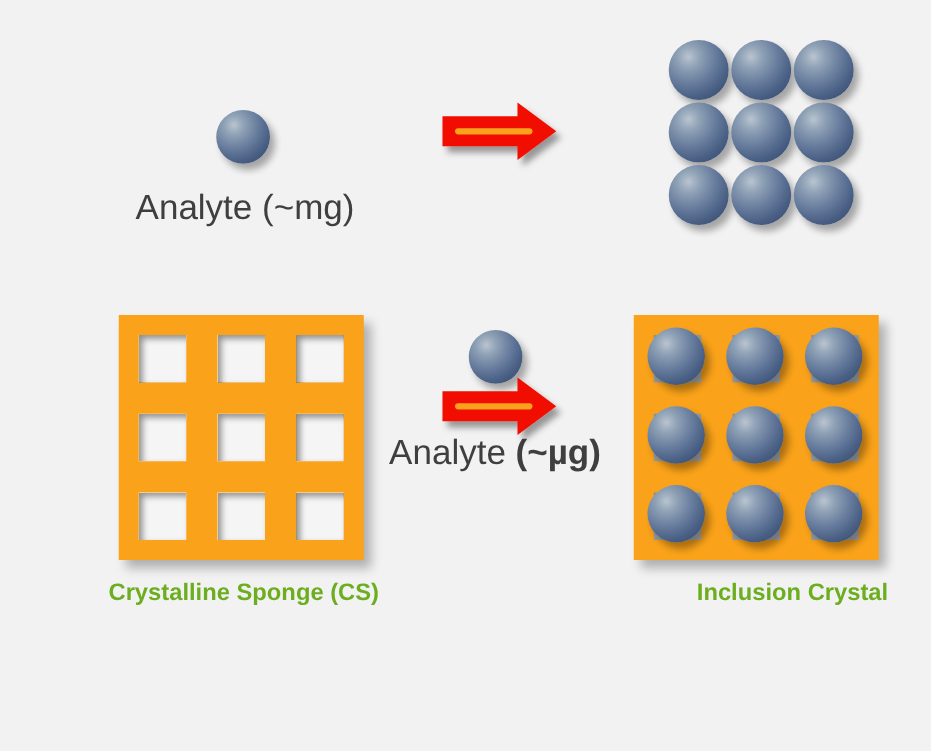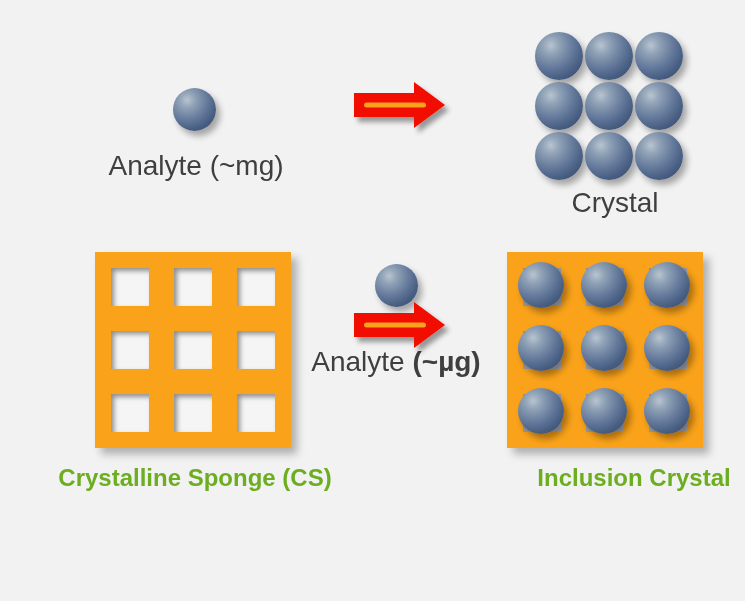--- a/index.html
+++ b/index.html
@@ -61,21 +61,21 @@
 
   
   .label {
     position: absolute; color: var(--text-dark, #3f3f3f);
     font-size: 28px; text-align: center; white-space: nowrap;
   }
   .analyte-mg { left: 56px; top: 150px; width: 280px; }
   .crystal-label { left: 540px; top: 187px; width: 150px; }
   .analyte-ug { left: 256px; top: 346px; width: 280px; text-align: center; }
   .analyte-ug b { font-weight: bold; }
-  .green-label { color: var(--green, #6cae20); font-weight: bold; font-size: 24px; }
+  .green-label { color: var(--green, #6cae20); font-weight: bold; font-size: 19px; }
   .sponge-label { left: 2px; top: 464px; width: 386px; }
   .inclusion-label { left: 486px; top: 464px; width: 240px; margin-left: 28px; }
   .formula-label { left: 2px; top: 500px; width: 392px; font-weight: bold; font-size: 27px; }
   .formula-label .sub { font-size: 0.64em; vertical-align: -0.22em; }
   .formula-label .ital { font-style: italic; }
 </style>
 </head>
 <body>
 
 <svg width="0" height="0" style="position:absolute">
@@ -102,21 +102,20 @@
     <div class="sphere"></div>
   <div class="sphere"></div>
       <div class="sphere"></div>
       <div class="sphere"></div>
       <div class="sphere"></div>
       <div class="sphere"></div>
       <div class="sphere"></div>
       <div class="sphere"></div>
       <div class="sphere"></div>
     </div>
-  <div class="label crystal-label">Crystal</div>
 
   <div class="orange-grid sponge">
     <div class="hole"></div>
   <div class="hole"></div>
       <div class="hole"></div>
       <div class="hole"></div>
       <div class="hole"></div>
       <div class="hole"></div>
       <div class="hole"></div>
       <div class="hole"></div>

